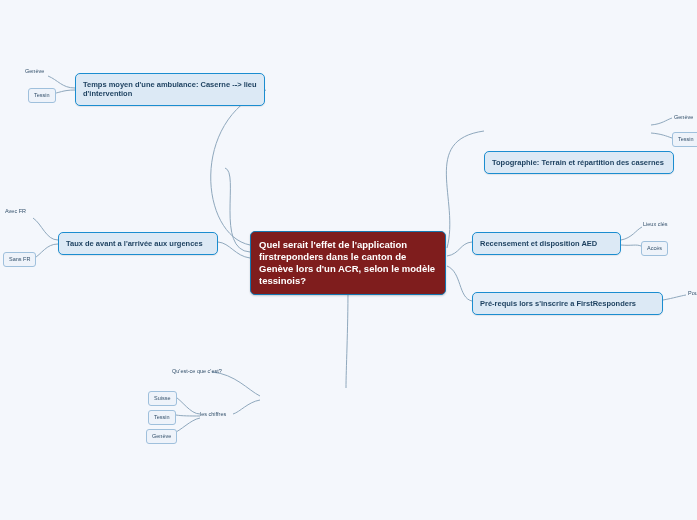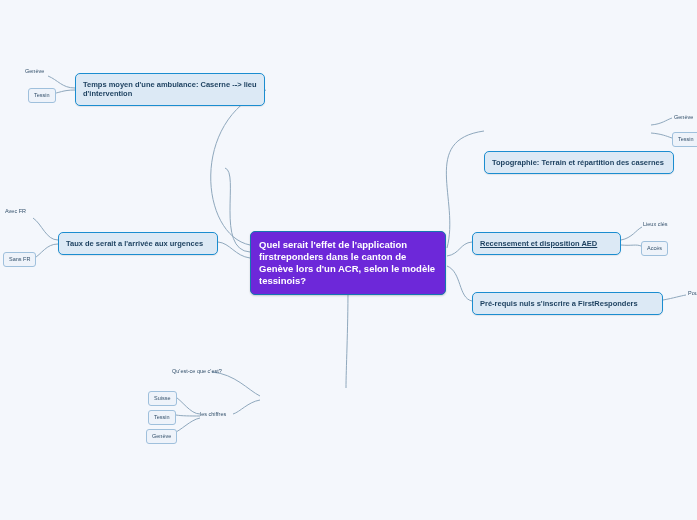--- a/index.html
+++ b/index.html
@@ -27,21 +27,21 @@
     height: 520px;
     pointer-events: none;
   }
   .node {
     position: absolute;
     box-sizing: border-box;
     border-radius: 5px;
     line-height: 1.25;
   }
   .node-central {
-    background: #6d28d9;
+    background: #7f1d1d;
     border: 1px solid #1577b0;
     color: #ffffff;
     font-size: 9.5px;
     font-weight: bold;
     padding: 7px 8px;
     width: 196px;
     box-shadow: 0 1px 2px rgba(0,0,0,0.18);
   }
   .node-main {
     background: #dce9f5;
@@ -112,34 +112,34 @@
     </g>
   </svg>
 
   <div class="node node-central" style="left:250px; top:231px;">Quel serait l'effet de l'application firstreponders dans le canton de Genève lors d'un ACR, selon le modèle tessinois?</div>
 
   <div class="node node-main" style="left:75px; top:73px; width:190px;">Temps moyen d'une ambulance: Caserne --&gt; lieu d'intervention</div>
   <div class="node-bare" style="left:25px; top:68px;">Genève</div>
   <div class="node node-sub" style="left:28px; top:88px;">Tessin</div>
 
 
-  <div class="node node-main" style="left:58px; top:232px; width:160px;">Taux de serait a l'arrivée aux urgences</div>
+  <div class="node node-main" style="left:58px; top:232px; width:160px;">Taux de avant a l'arrivée aux urgences</div>
   <div class="node-bare" style="left:5px; top:208px;">Avec FR</div>
   <div class="node node-sub" style="left:3px; top:252px;">Sans FR</div>
 
   <div class="node-bare" style="left:172px; top:368px;">Qu'est-ce que c'est?</div>
   <div class="node-bare" style="left:200px; top:411px;">les chiffres</div>
   <div class="node node-sub" style="left:148px; top:391px;">Suisse</div>
   <div class="node node-sub" style="left:148px; top:410px;">Tessin</div>
   <div class="node node-sub" style="left:146px; top:429px;">Genève</div>
 
   <div class="node node-main" style="left:484px; top:119px; width:190px;margin-top:32px;">Topographie: Terrain et répartition des casernes</div>
   <div class="node-bare" style="left:674px; top:114px;">Genève</div>
   <div class="node node-sub" style="left:672px; top:132px;">Tessin</div>
 
-  <div class="node node-main" style="left:472px; top:232px; width:149px;text-decoration:underline;">Recensement et disposition AED</div>
+  <div class="node node-main" style="left:472px; top:232px; width:149px;">Recensement et disposition AED</div>
   <div class="node-bare" style="left:643px; top:221px;">Lieux clés</div>
   <div class="node node-sub" style="left:641px; top:241px;">Accès</div>
 
-  <div class="node node-main" style="left:472px; top:292px; width:191px;">Pré-requis nuls s'inscrire a FirstResponders</div>
+  <div class="node node-main" style="left:472px; top:292px; width:191px;">Pré-requis lors s'inscrire a FirstResponders</div>
   <div class="node-bare" style="left:688px; top:290px;">Pou</div>
 
 </div>
 
 </body></html>

